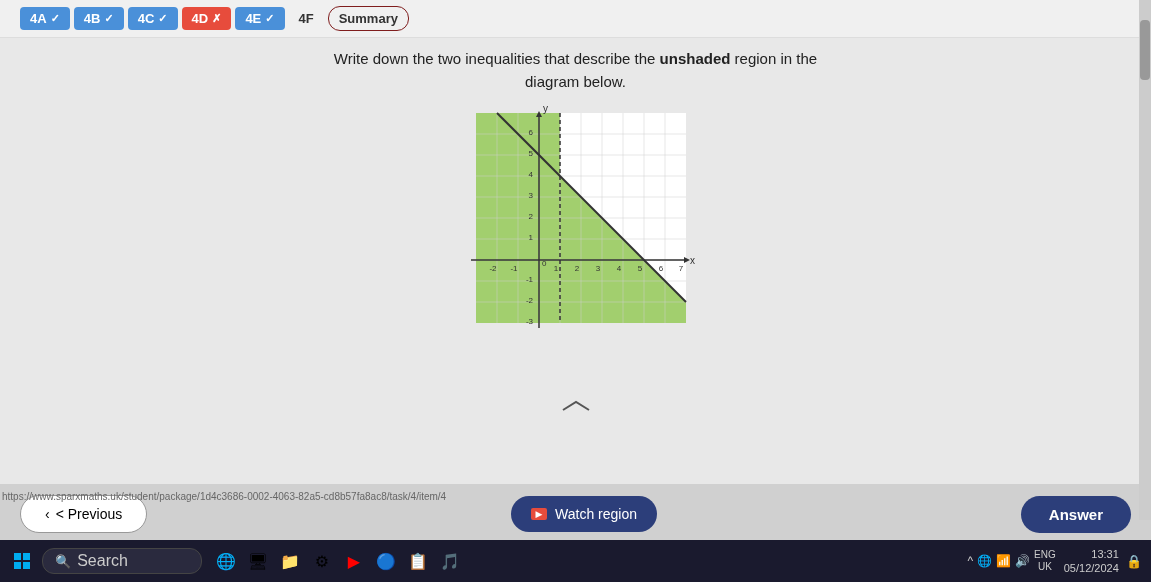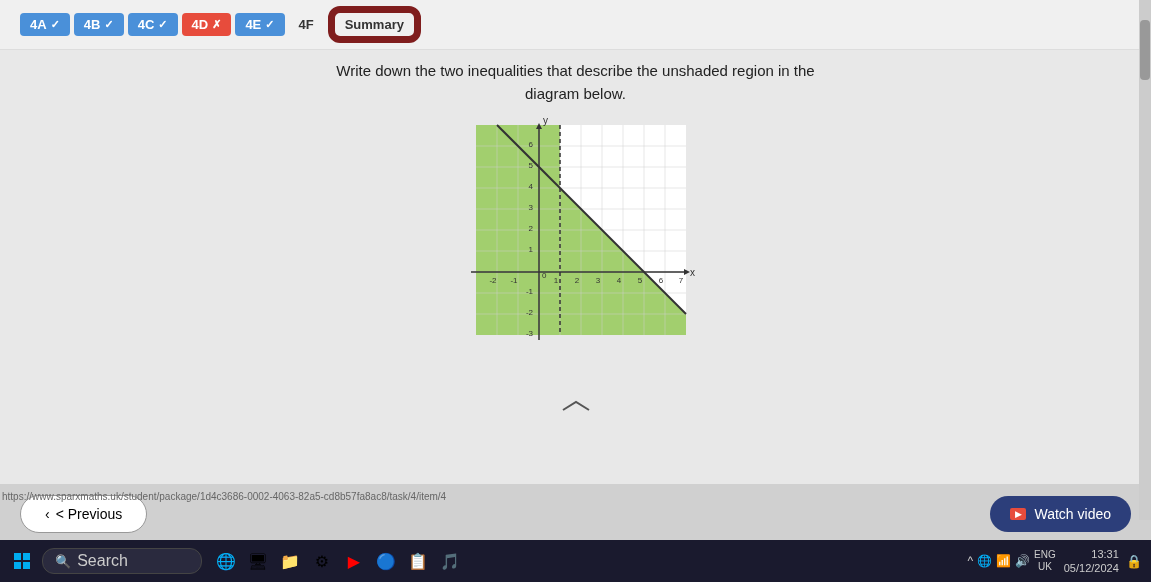--- a/index.html
+++ b/index.html
@@ -54,21 +54,21 @@
       background: #e74c3c;
       color: #ffffff;
     }
     .nav-tab.plain {
       background: transparent;
       color: #333;
     }
     .nav-tab.summary {
       background: transparent;
       color: #333;
-      border: 7px solid #7f1d1d;
+      border: 1px solid #7f1d1d;
       border-radius: 12px;
     }
     .check-icon { font-size: 11px; }
     .x-icon { font-size: 11px; }
 
     .nav-right {
       display: flex;
       align-items: center;
       gap: 16px;
       font-size: 13px;
@@ -98,21 +98,21 @@
       position: relative;
     }
 
     .question-text {
       text-align: center;
       font-size: 15px;
       color: #222;
       margin-bottom: 10px;
       line-height: 1.5;
     }
-    .question-text strong { font-weight: 400; }
+    .question-text strong { font-weight: 700; }
 
     
     .graph-container {
       position: relative;
       width: 240px;
       height: 240px;
       margin: 0 auto;
     }
 
     .graph-svg {
@@ -418,23 +418,26 @@
       <span>‹</span>
       <span>&lt; Previous</span>
     </button>
 
     <div style="position:absolute; bottom:42px; left:0; right:0; font-size:10px; color:#666; text-align:left; padding-left:2px;">
       <span>https://www.sparxmaths.uk/student/package/1d4c3686-0002-4063-82a5-cd8b57fa8ac8/task/4/item/4</span>
     </div>
 
     <button class="watch-video-btn">
       <span style="background:#e74c3c; width:16px; height:12px; display:inline-flex; align-items:center; justify-content:center; border-radius:2px; font-size:9px;">▶</span>
-      <span>Watch video</span>
+      <span>Watch region</span>
     </button>
 
+    <button class="answer-btn">
+      <span>Answer</span>
+    </button>
   </div>
 
   <div class="scrollbar">
     <div class="scrollbar-thumb"></div>
   </div>
 </div>
 
 <div class="taskbar">
 
   <div class="taskbar-start">

